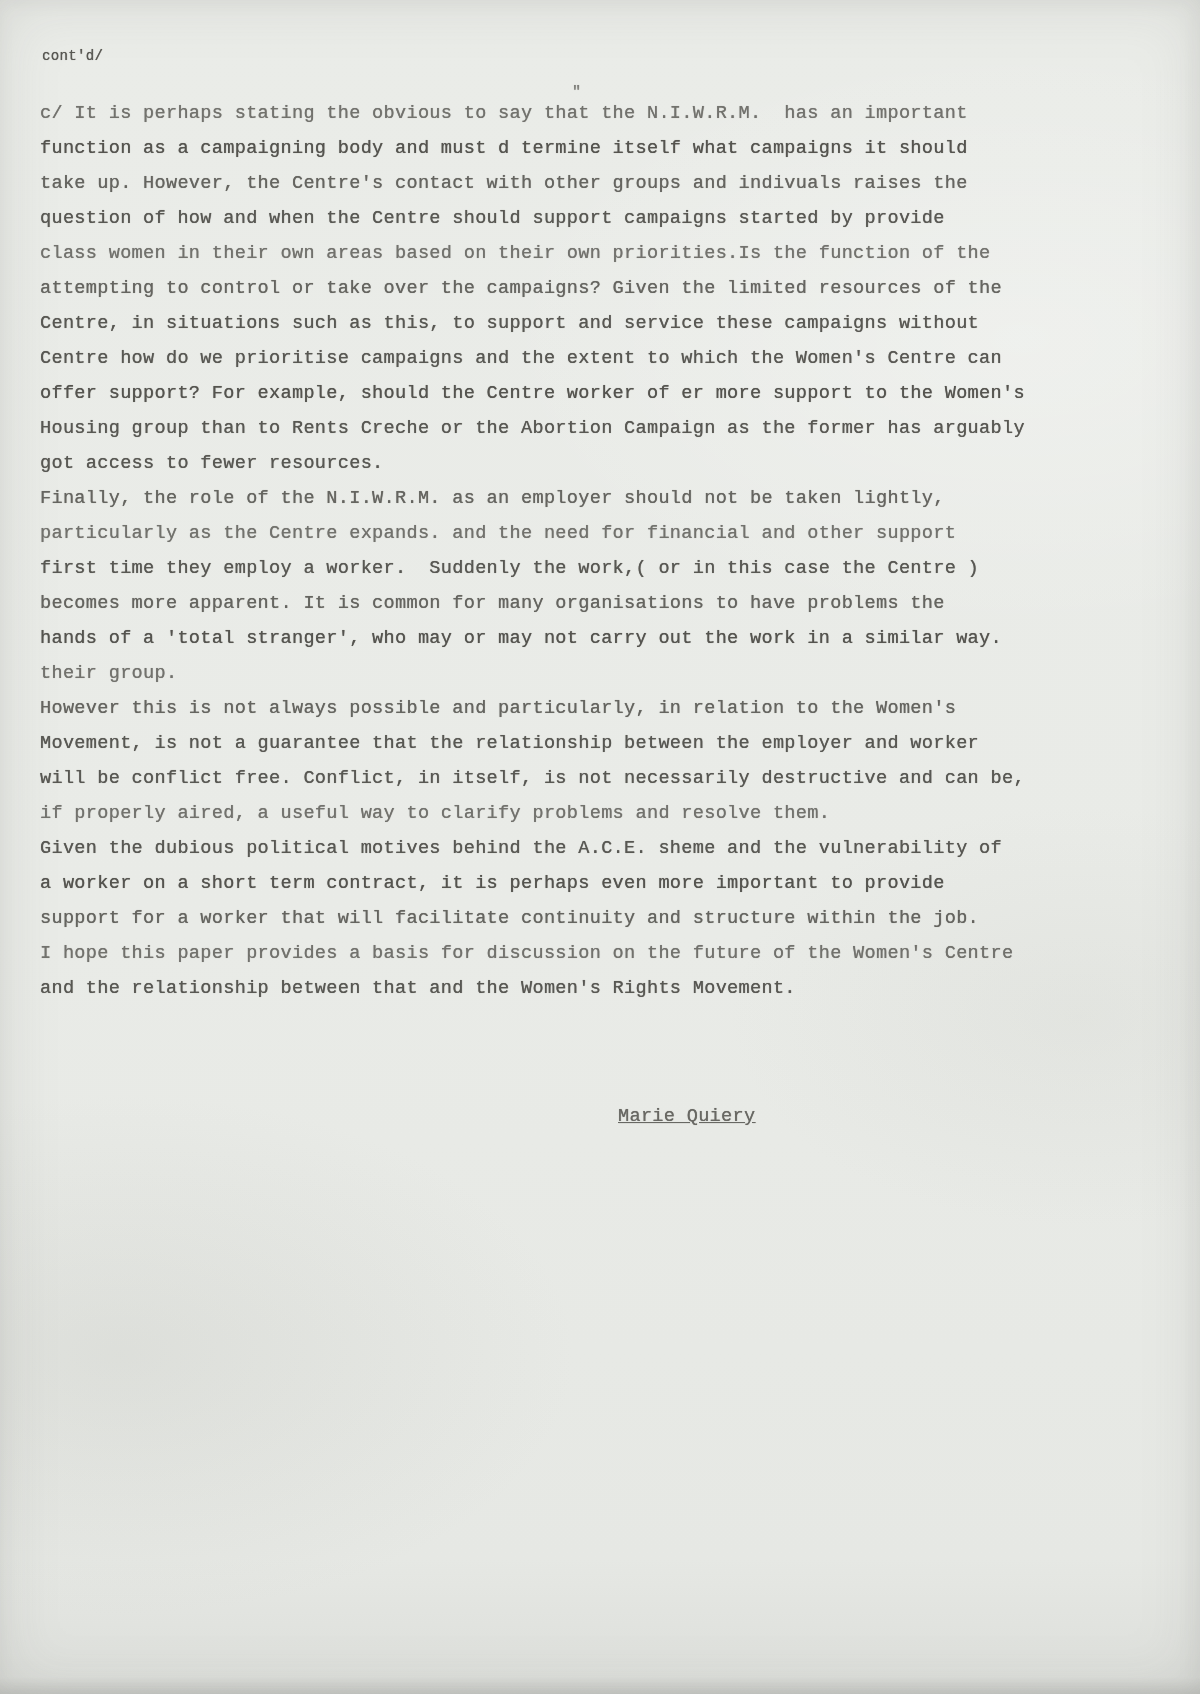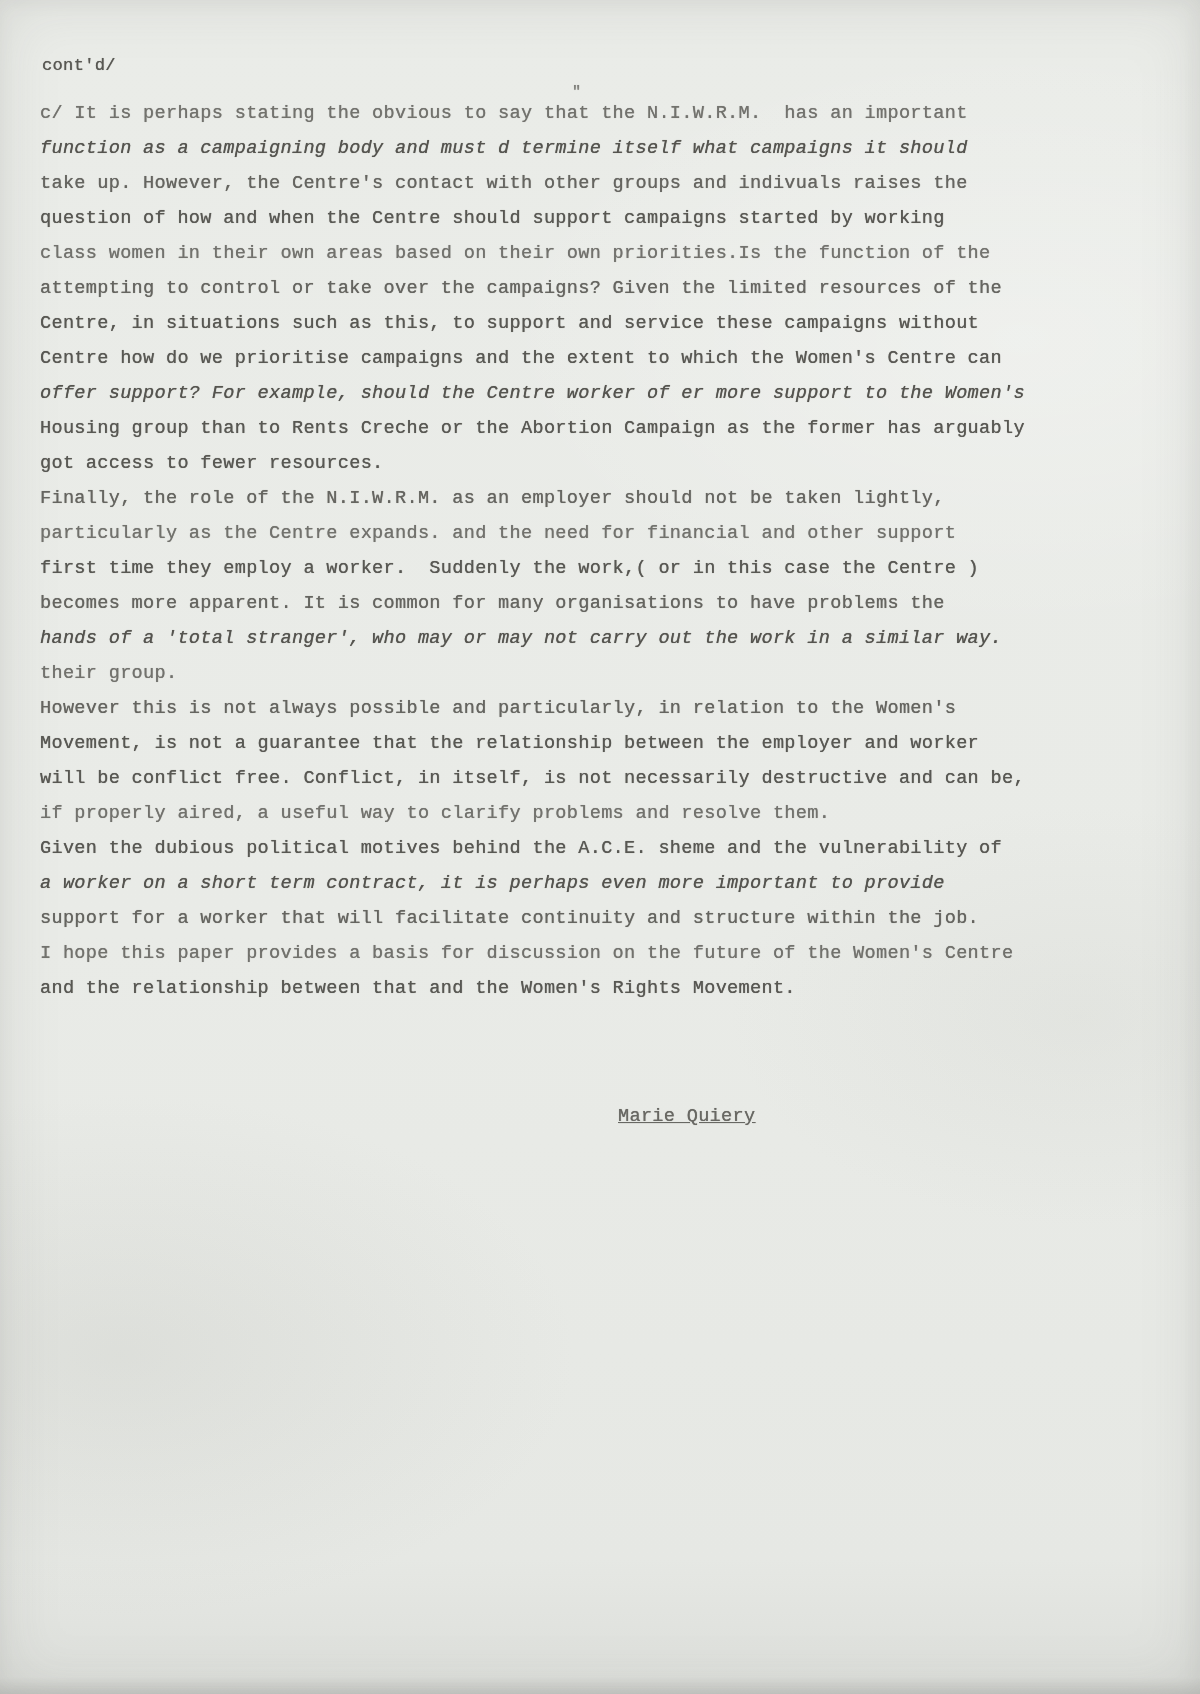--- a/index.html
+++ b/index.html
@@ -25,22 +25,22 @@
   .typewritten {
     white-space: pre;
     font-size: 18.5px;
     letter-spacing: 0.35px;
     text-shadow: 0 0 0.7px rgba(62,61,56,0.85), 0.4px 0.4px 0.5px rgba(62,61,56,0.25);
     opacity: 0.88;
   }
   .cont-mark {
     position: absolute;
     left: 42px;
-    top: 56px;
-    font-size: 17px;
+    top: 48px;
+    font-size: 14px;
   }
   .stray-mark {
     position: absolute;
     left: 572px;
     top: 84px;
     font-size: 15px;
     opacity: 0.65;
   }
   .body-lines {
     position: absolute;
@@ -48,21 +48,21 @@
     top: 96px;
     width: 1020px;
   }
   .body-lines .line {
     height: 35px;
     line-height: 35px;
   }
   
   .body-lines .line:nth-child(3n)   { opacity: 0.80; }
   .body-lines .line:nth-child(4n+1) { opacity: 0.72; }
-  .body-lines .line:nth-child(7n+2) { opacity: 0.90; font-style: italic; }
+  .body-lines .line:nth-child(7n+2) { opacity: 0.90; }
   .signature {
     position: absolute;
     left: 618px;
     top: 1106px;
     font-size: 18.5px;
     opacity: 0.78;
     text-decoration: underline;
   }
 </style>
 </head>
@@ -71,21 +71,21 @@
 <div class="scan-page">
 
   <div class="typewritten cont-mark">cont'd/</div>
 
   <div class="typewritten stray-mark">"</div>
 
   <div class="body-lines">
     <div class="typewritten line">c/ It is perhaps stating the obvious to say that the N.I.W.R.M.  has an important</div>
     <div class="typewritten line">function as a campaigning body and must d termine itself what campaigns it should</div>
     <div class="typewritten line">take up. However, the Centre's contact with other groups and indivuals raises the</div>
-    <div class="typewritten line">question of how and when the Centre should support campaigns started by working</div>
+    <div class="typewritten line">question of how and when the Centre should support campaigns started by provide</div>
     <div class="typewritten line">class women in their own areas based on their own priorities.Is the function of the</div>
     <div class="typewritten line">attempting to control or take over the campaigns? Given the limited resources of the</div>
     <div class="typewritten line">Centre, in situations such as this, to support and service these campaigns without</div>
     <div class="typewritten line">Centre how do we prioritise campaigns and the extent to which the Women's Centre can</div>
     <div class="typewritten line">offer support? For example, should the Centre worker of er more support to the Women's</div>
     <div class="typewritten line">Housing group than to Rents Creche or the Abortion Campaign as the former has arguably</div>
     <div class="typewritten line">got access to fewer resources.</div>
     <div class="typewritten line">Finally, the role of the N.I.W.R.M. as an employer should not be taken lightly,</div>
     <div class="typewritten line">particularly as the Centre expands. and the need for financial and other support</div>
     <div class="typewritten line">first time they employ a worker.  Suddenly the work,( or in this case the Centre )</div>

